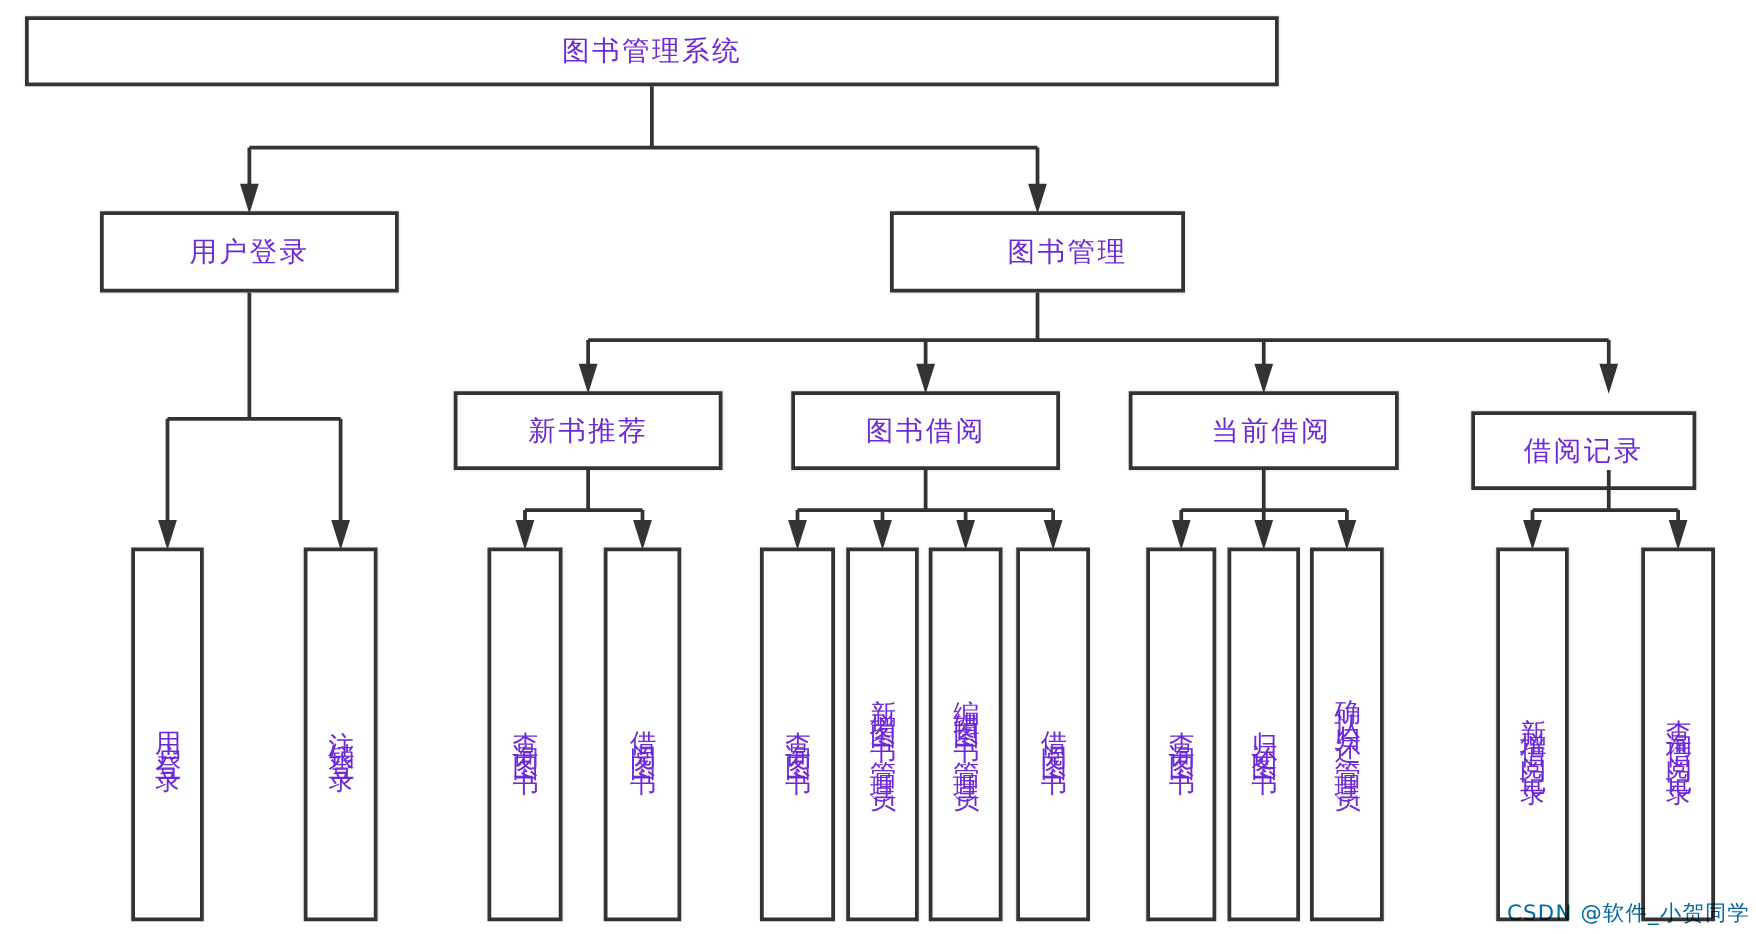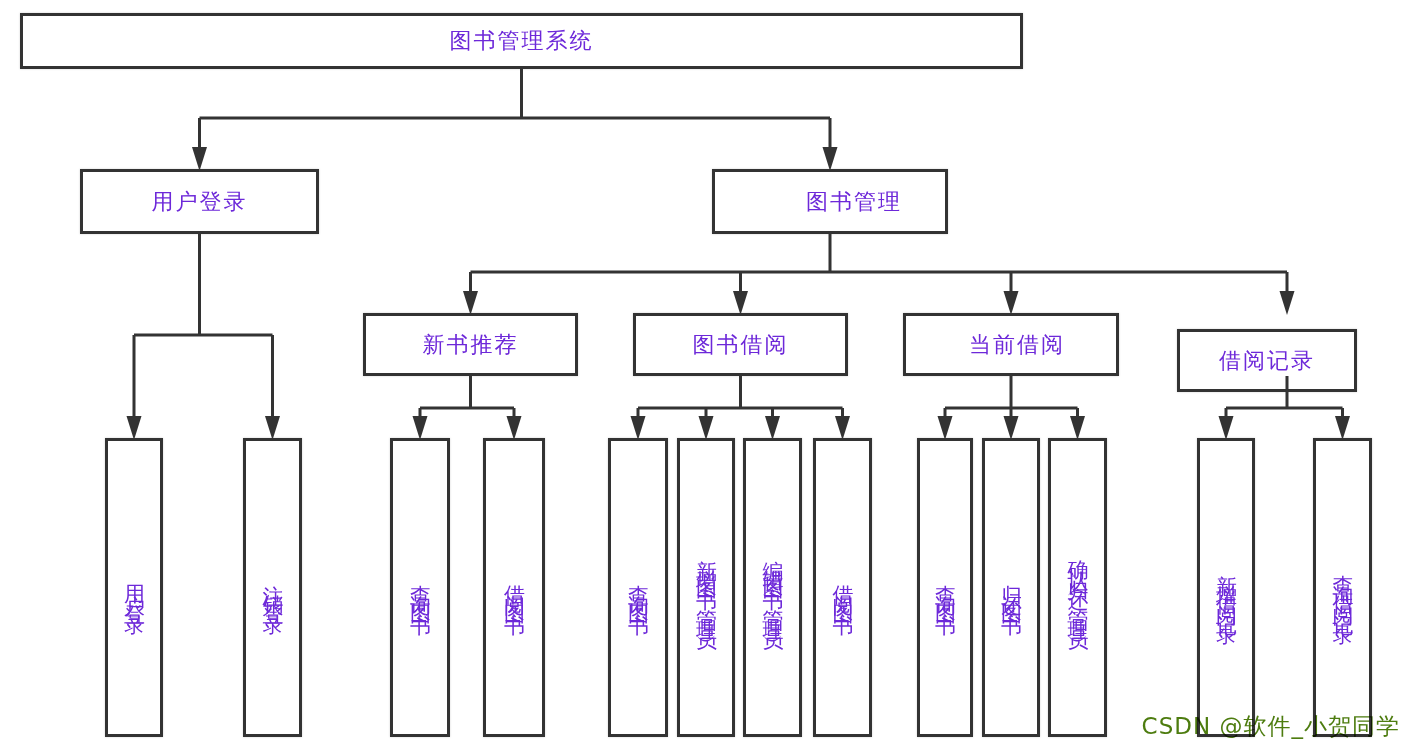--- a/index.html
+++ b/index.html
@@ -46,22 +46,22 @@
     fill: none;
   }
   #connector-layer polygon {
     fill: #333333;
     stroke: none;
   }
   #watermark {
     position: absolute;
     right: 5px;
     bottom: 5px;
-    font-size: 23px;
-    color: #4d7c0f;
+    font-size: 17px;
+    color: #0369a1;
     mix-blend-mode: multiply;
     z-index: 5;
     white-space: nowrap;
     letter-spacing: 1px;
     margin-top: 29px;
   }
 </style>
 </head>
 <body>
 

